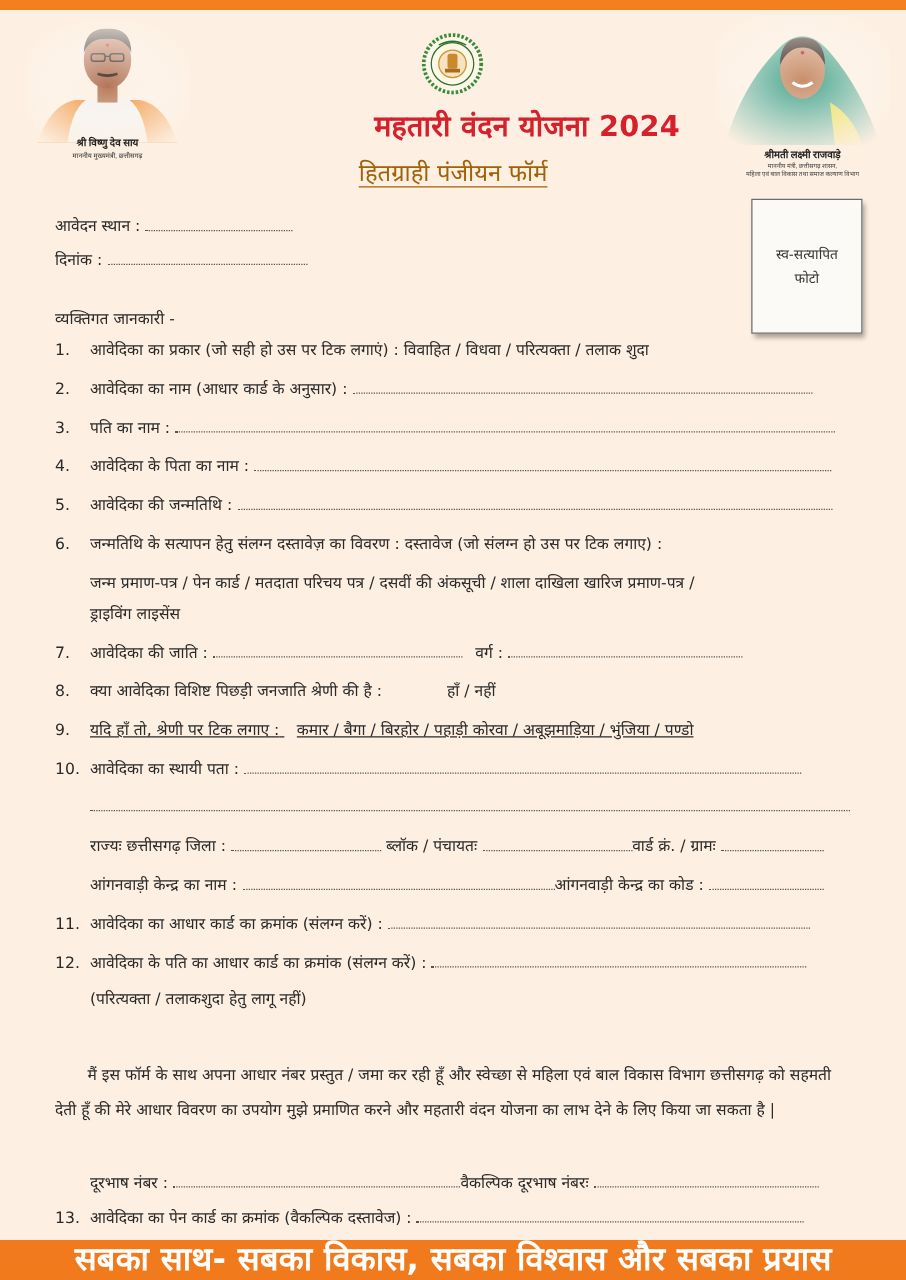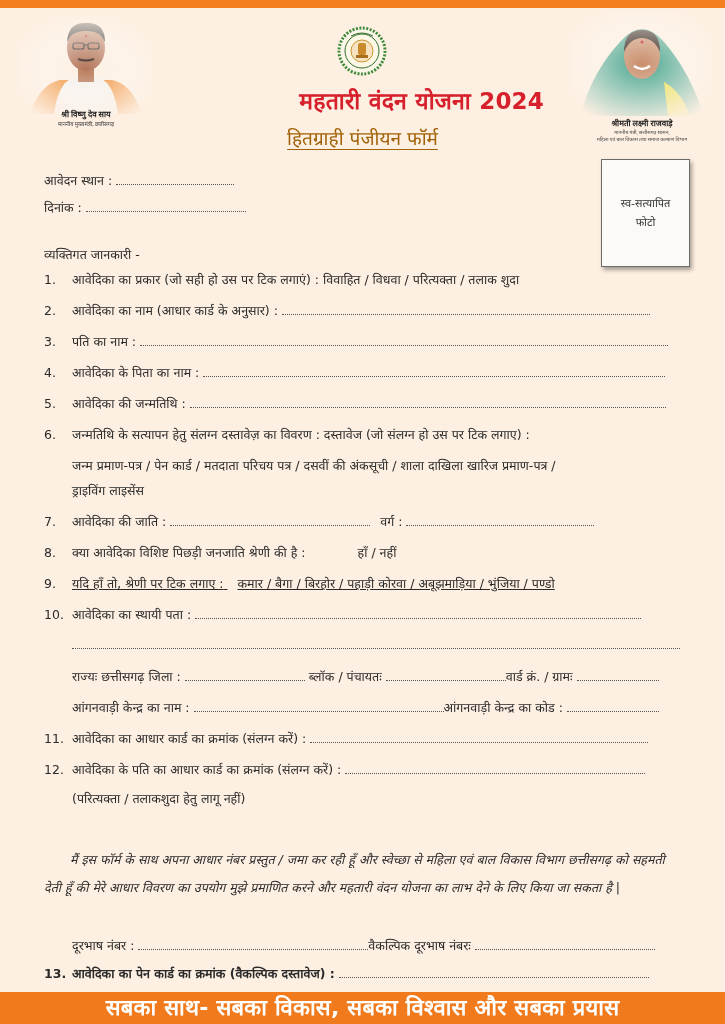--- a/index.html
+++ b/index.html
@@ -7,21 +7,21 @@
   body {
     background: #fdefe1;
     font-family: "DejaVu Sans", "Liberation Sans", sans-serif;
     color: #2a2a2a;
     position: relative;
   }
   .top-bar { position: absolute; left: 0; top: 0; width: 725px; height: 8px; background: #f47f20; }
   .footer-bar {
     position: absolute; left: 0; top: 992px; width: 725px; height: 32px;
     background: #f07a1c; color: #fff; text-align: center;
-    font-size: 22px; font-weight: bold; line-height: 32px; letter-spacing: 0.2px;
+    font-size: 26px; font-weight: bold; line-height: 32px; letter-spacing: 0.2px;
   }
   
   .portrait { position: absolute; font-family: Liberation Serif, serif; }
   .portrait-left { left: 20px; top: 14px; width: 132px; height: 122px; }
   .portrait-right { left: 572px; top: 12px; width: 140px; height: 138px; }
   .portrait svg { display: block; }
   .p-name { position: absolute; width: 100%; text-align: center; font-weight: bold; color: #222; }
   .portrait-left .p-name { top: 94px; font-size: 8px; }
   .portrait-left .p-title { position: absolute; top: 106px; width: 100%; text-align: center; font-size: 5.5px; color: #333; }
   .portrait-right .p-name { top: 105px; font-size: 8px; }
@@ -48,21 +48,20 @@
   }
 
   .line { position: absolute; left: 44px; font-size: 12.5px; white-space: nowrap; color: #2a2a2a; }
   .num { display: inline-block; width: 28px; }
   .dots {
     display: inline-block; border-bottom: 1.3px dotted #555; height: 11px; vertical-align: baseline;
   }
   .para {
     position: absolute; left: 44px; width: 640px; font-size: 12.5px; line-height: 28px; color: #2a2a2a;
     text-indent: 26px;
-    font-style: italic;
   }
 </style>
 </head>
 <body>
 
 <div class="top-bar"></div>
 
 <div class="portrait portrait-left">
   <svg width="132" height="100" viewBox="0 0 132 100">
     <defs>
@@ -218,18 +217,18 @@
 <div class="line" style="top:790px; left:72px;text-align:right;">(परित्यक्ता / तलाकशुदा हेतु लागू नहीं)</div>
 
 <div class="para" style="top:846px;">मैं इस फॉर्म के साथ अपना आधार नंबर प्रस्तुत / जमा कर रही हूँ और स्वेच्छा से महिला एवं बाल विकास विभाग छत्तीसगढ़ को सहमती देती हूँ की मेरे आधार विवरण का उपयोग मुझे प्रमाणित करने और महतारी वंदन योजना का लाभ देने के लिए किया जा सकता है |</div>
 
 <div class="line" style="top:937px; left:72px;">
   <span>दूरभाष नंबर :</span>
   <span class="dots" style="width:230px;"></span><span>वैकल्पिक दूरभाष नंबरः</span>
   <span class="dots" style="width:180px;"></span>
 </div>
 
-<div class="line" style="top:965px;font-weight:bold;">
+<div class="line" style="top:965px;">
   <span class="num">13.</span><span>आवेदिका का पेन कार्ड का क्रमांक (वैकल्पिक दस्तावेज) :</span>
   <span class="dots" style="width:310px;"></span>
 </div>
 
 <div class="footer-bar">सबका साथ- सबका विकास, सबका विश्वास और सबका प्रयास</div>
 
 </body></html>

